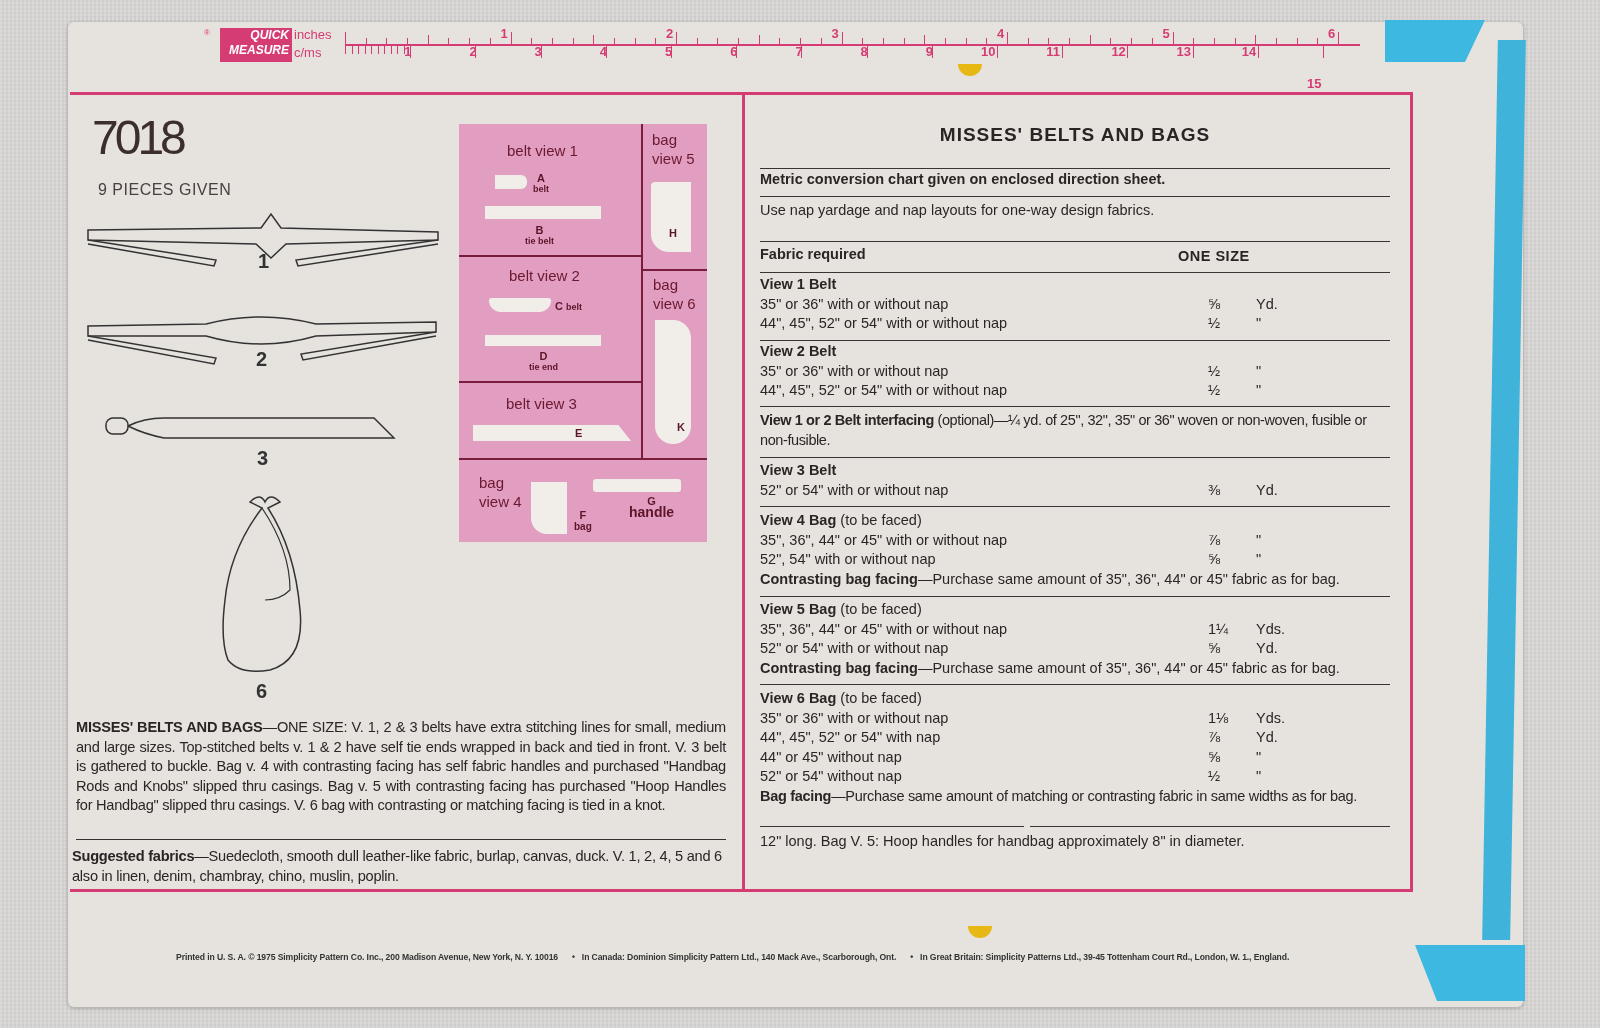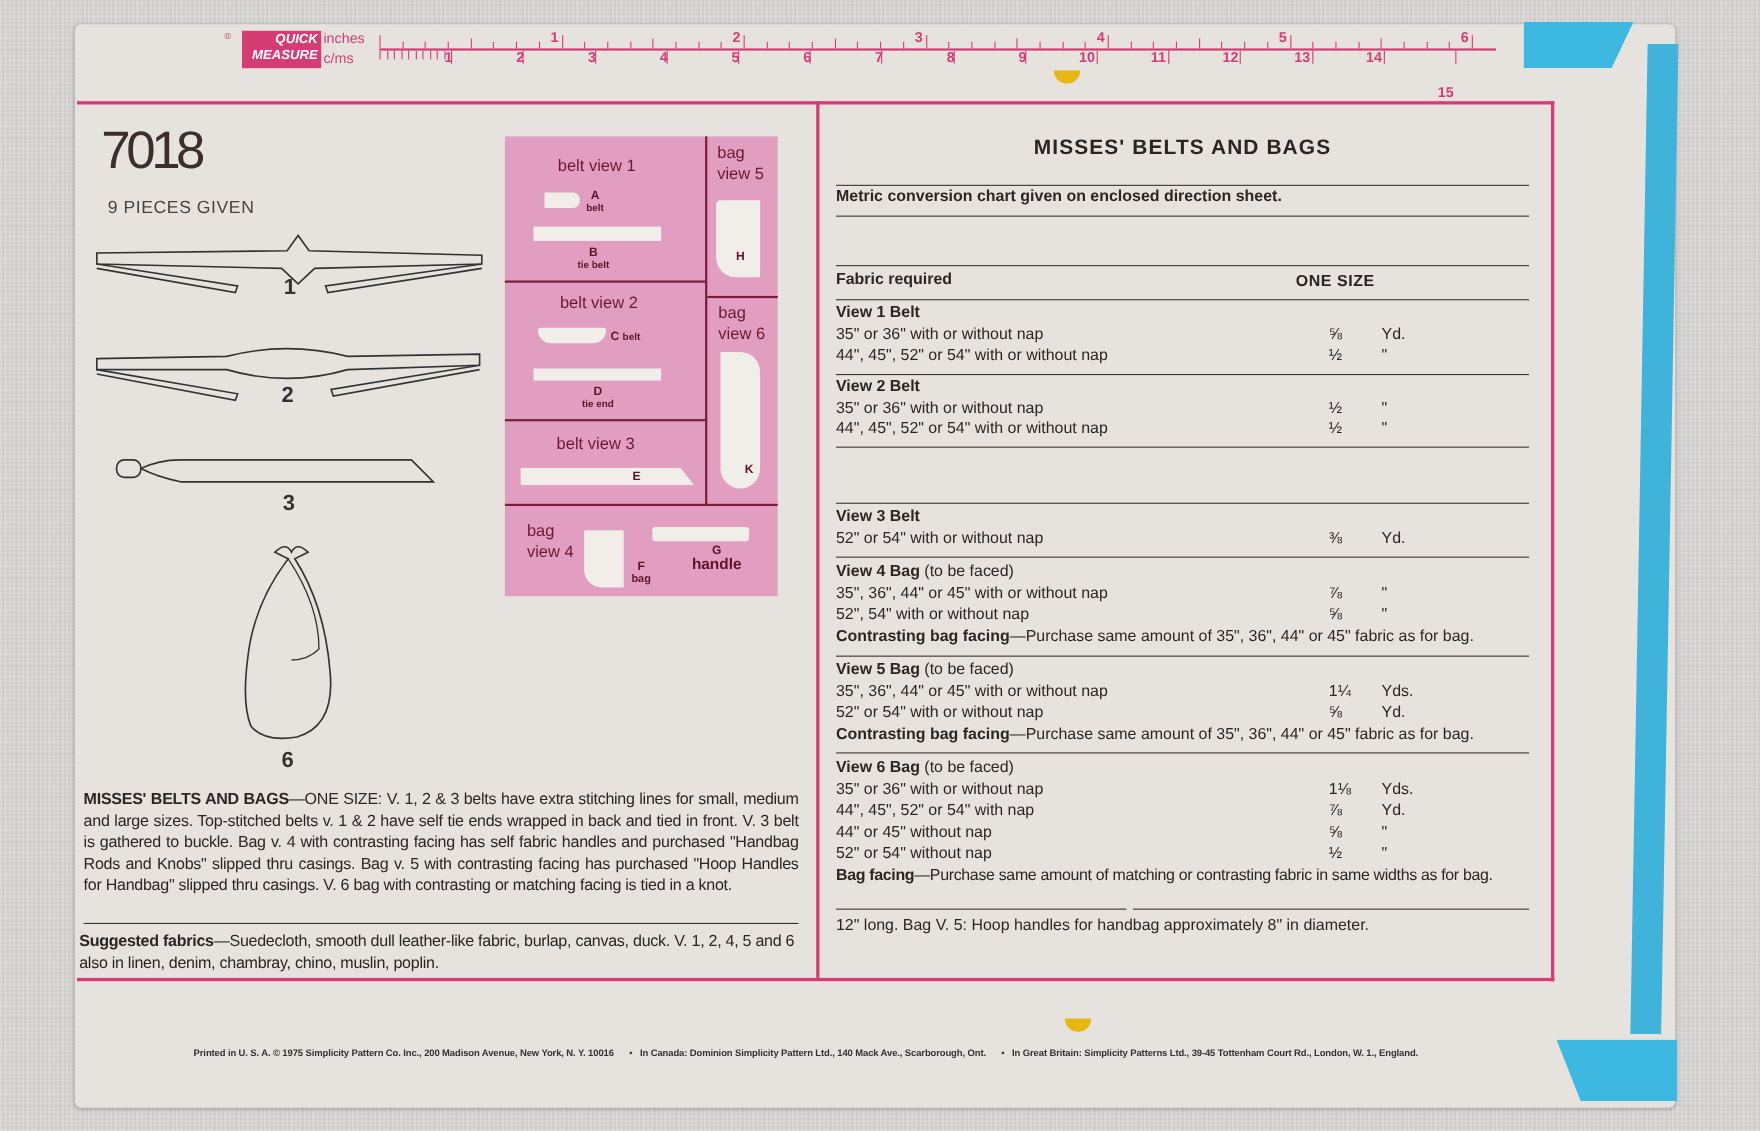--- a/index.html
+++ b/index.html
@@ -272,20 +272,21 @@
 
 <div class="desc"><b>MISSES' BELTS AND BAGS</b><span>—ONE SIZE: V. 1, 2 &amp; 3 belts have extra stitching lines for small, medium and large sizes. Top-stitched belts v. 1 &amp; 2 have self tie ends wrapped in back and tied in front. V. 3 belt is gathered to buckle. Bag v. 4 with contrasting facing has self fabric handles and purchased "Handbag Rods and Knobs" slipped thru casings. Bag v. 5 with contrasting facing has purchased "Hoop Handles for Handbag" slipped thru casings. V. 6 bag with contrasting or matching facing is tied in a knot.</span></div>
 <div class="hr-left"></div>
 <div class="fab"><b>Suggested fabrics</b><span>—Suedecloth, smooth dull leather-like fabric, burlap, canvas, duck. V. 1, 2, 4, 5 and 6 also in linen, denim, chambray, chino, muslin, poplin.</span></div>
 
 <div class="r-title">MISSES' BELTS AND BAGS</div>
 <div class="rh" style="top:168px"></div>
 <div class="rtext" style="top:170px;font-weight:bold">Metric conversion chart given on enclosed direction sheet.</div>
 <div class="rh" style="top:196px"></div>
 <div class="rtext" style="top:201px">
+    <div>Use nap yardage and nap layouts for one-way design fabrics.</div>
   </div>
 <div class="rh" style="top:241px"></div>
 <div class="rtext" style="top:245px;font-weight:bold">Fabric required</div>
 <div class="onesize">ONE SIZE</div>
 <div class="rh" style="top:272px"></div>
 
 <div class="rtext" style="top:275px">
   <div class="row">
       <b class="lbl">View 1 Belt</b>
     </div>
@@ -313,20 +314,22 @@
     </div>
   <div class="row">
       <span class="lbl">44", 45", 52" or 54" with or without nap</span>
       <span class="qty">½</span>
       <span class="unit">"</span>
     </div>
 </div>
 <div class="rh" style="top:406px"></div>
 
 <div class="rtext" style="top:411px;letter-spacing:-.4px">
+  <div><b>View 1 or 2 Belt interfacing</b><span> (optional)—¼ yd. of 25", 32", 35" or 36" woven or non-woven, fusible or</span></div>
+  <div>non-fusible.</div>
 </div>
 <div class="rh" style="top:457px"></div>
 
 <div class="rtext" style="top:461px">
   <div class="row">
       <b class="lbl">View 3 Belt</b>
     </div>
   <div class="row">
       <span class="lbl">52" or 54" with or without nap</span>
       <span class="qty">⅜</span>

